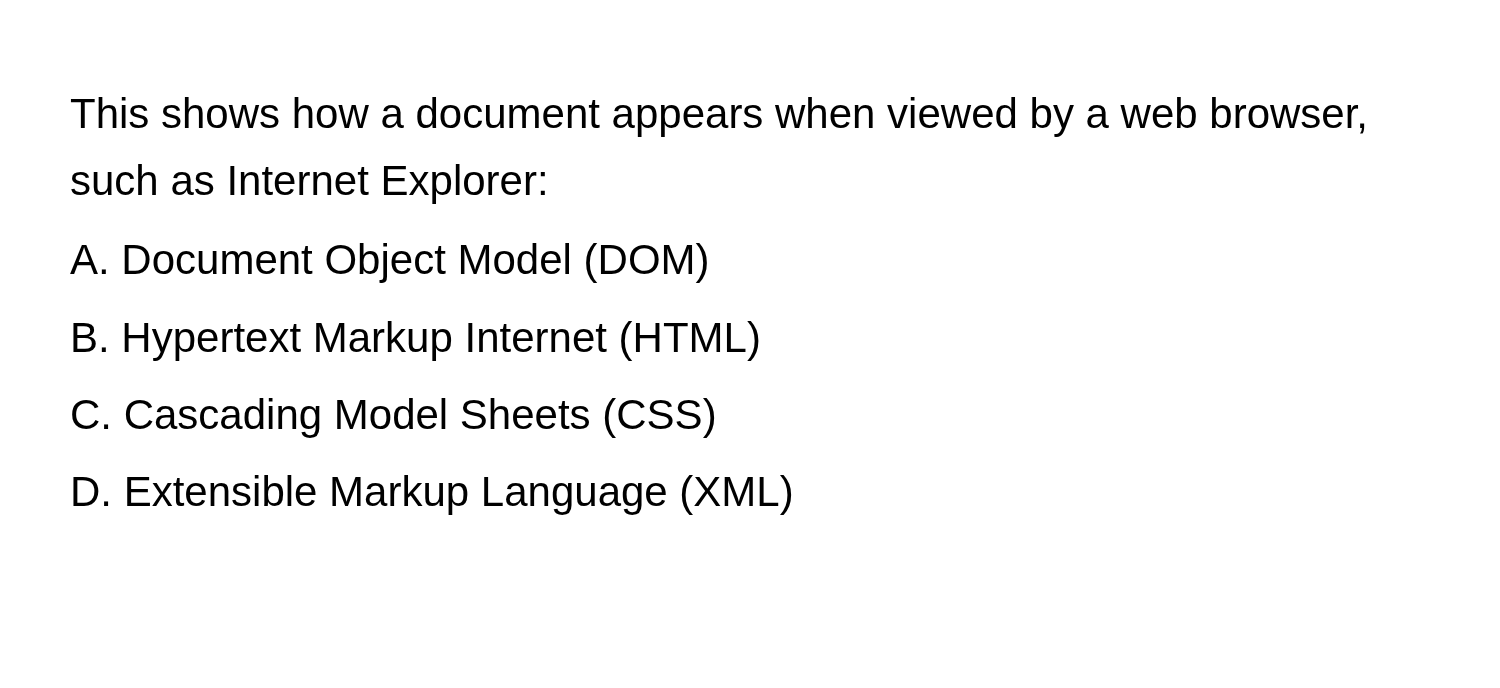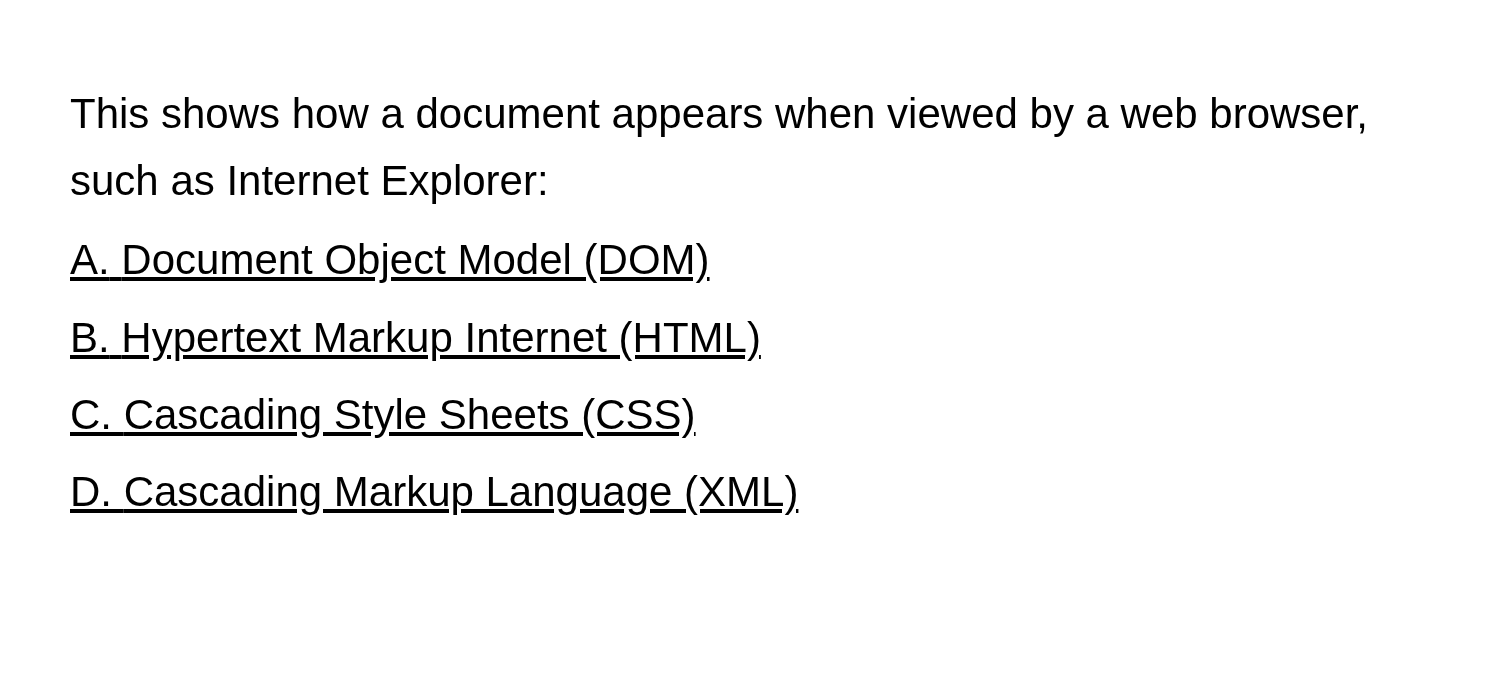--- a/index.html
+++ b/index.html
@@ -13,39 +13,38 @@
       color: #000000;
       padding: 80px 70px;
       font-size: 42px;
       line-height: 1.6;
     }
     .question-text {
       margin-bottom: 12px;
     }
     .option {
       margin-top: 10px;
-      text-decoration: underline;
     }
   </style>
 </head>
 <body>
 
 <div class="question-text">This shows how a document appears when viewed by a web browser, such as Internet Explorer:</div>
 
 <div class="option">
   <span>A.</span>
   <span>Document Object Model (DOM)</span>
 </div>
 
 <div class="option">
   <span>B.</span>
   <span>Hypertext Markup Internet (HTML)</span>
 </div>
 
 <div class="option">
   <span>C.</span>
-  <span>Cascading Style Sheets (CSS)</span>
+  <span>Cascading Model Sheets (CSS)</span>
 </div>
 
 <div class="option">
   <span>D.</span>
-  <span>Cascading Markup Language (XML)</span>
+  <span>Extensible Markup Language (XML)</span>
 </div>
 
 </body></html>

